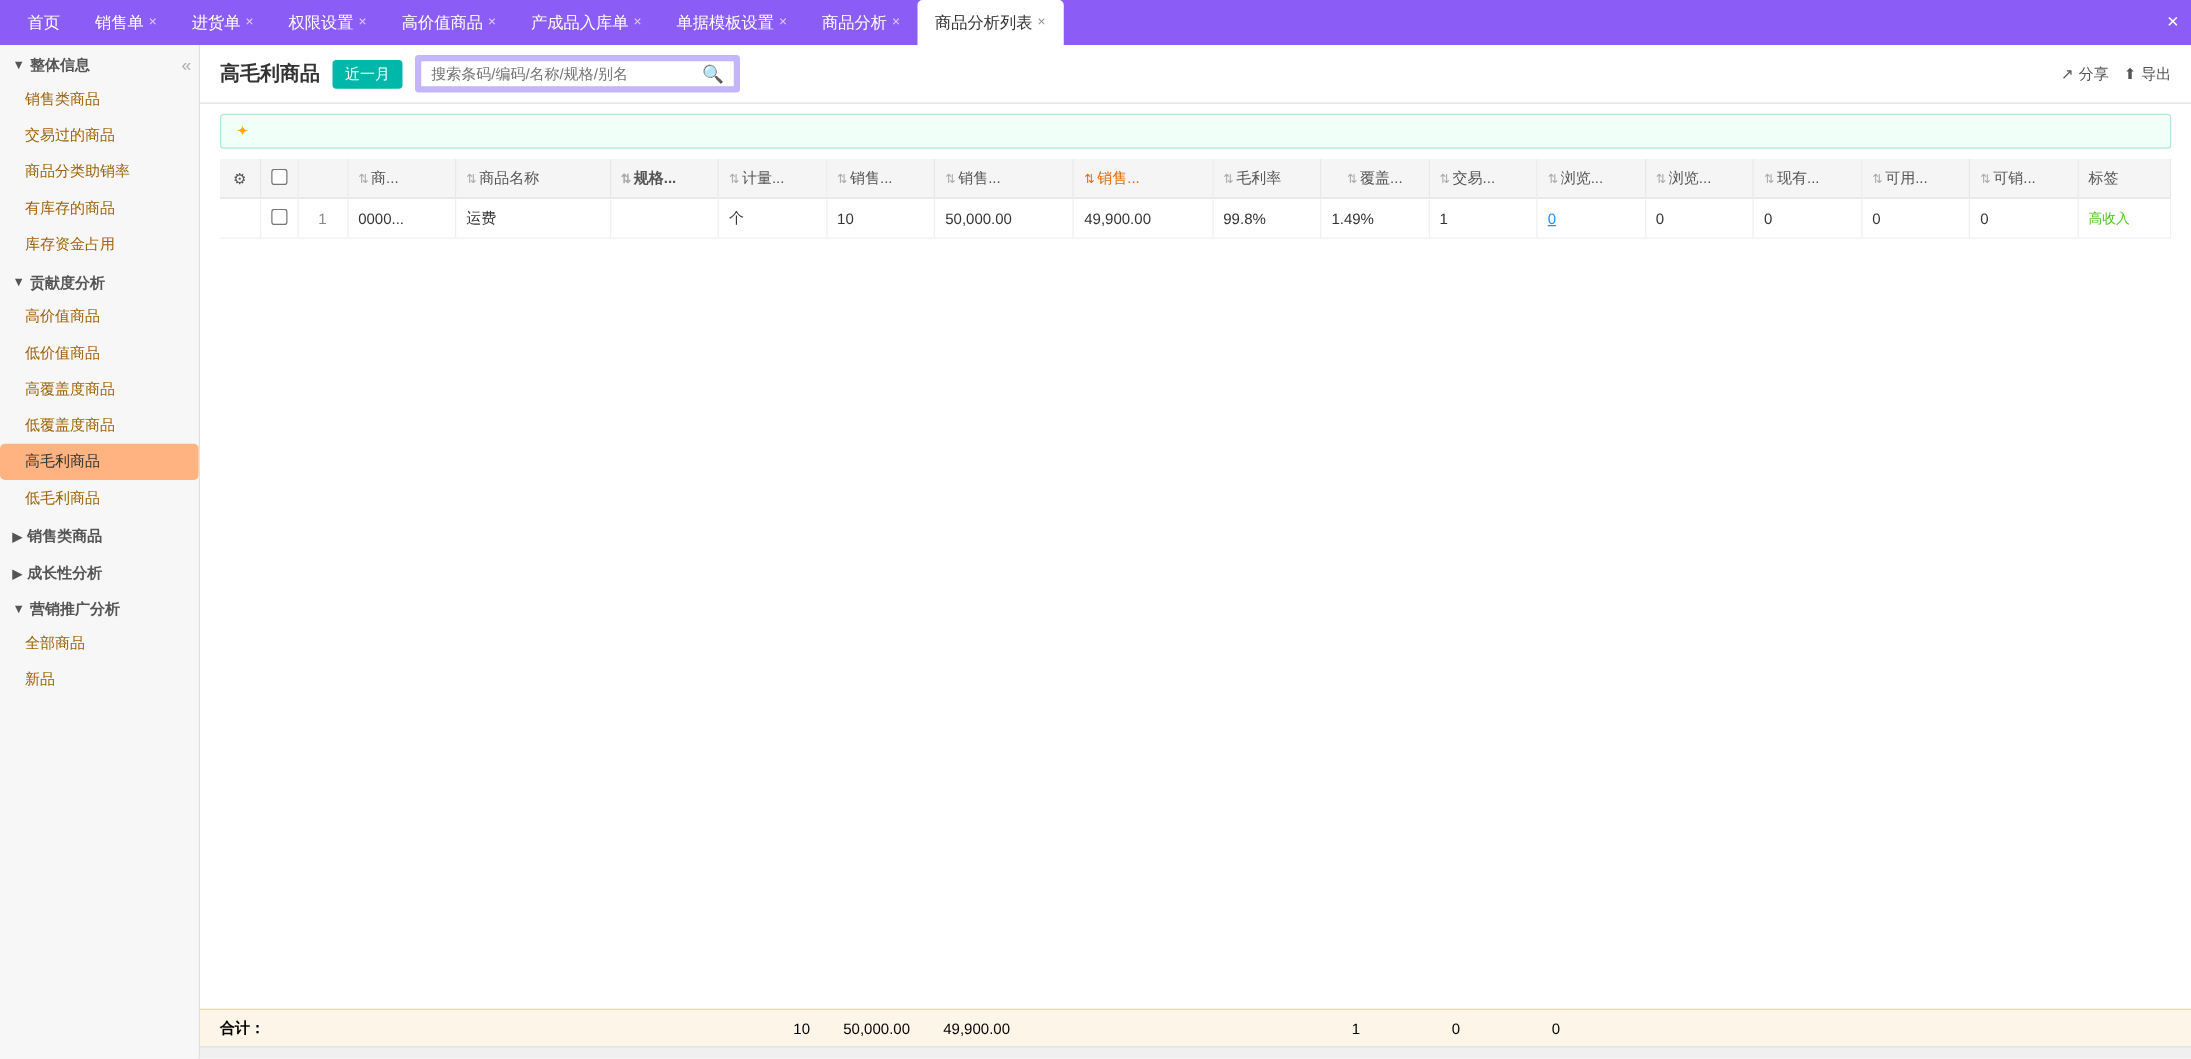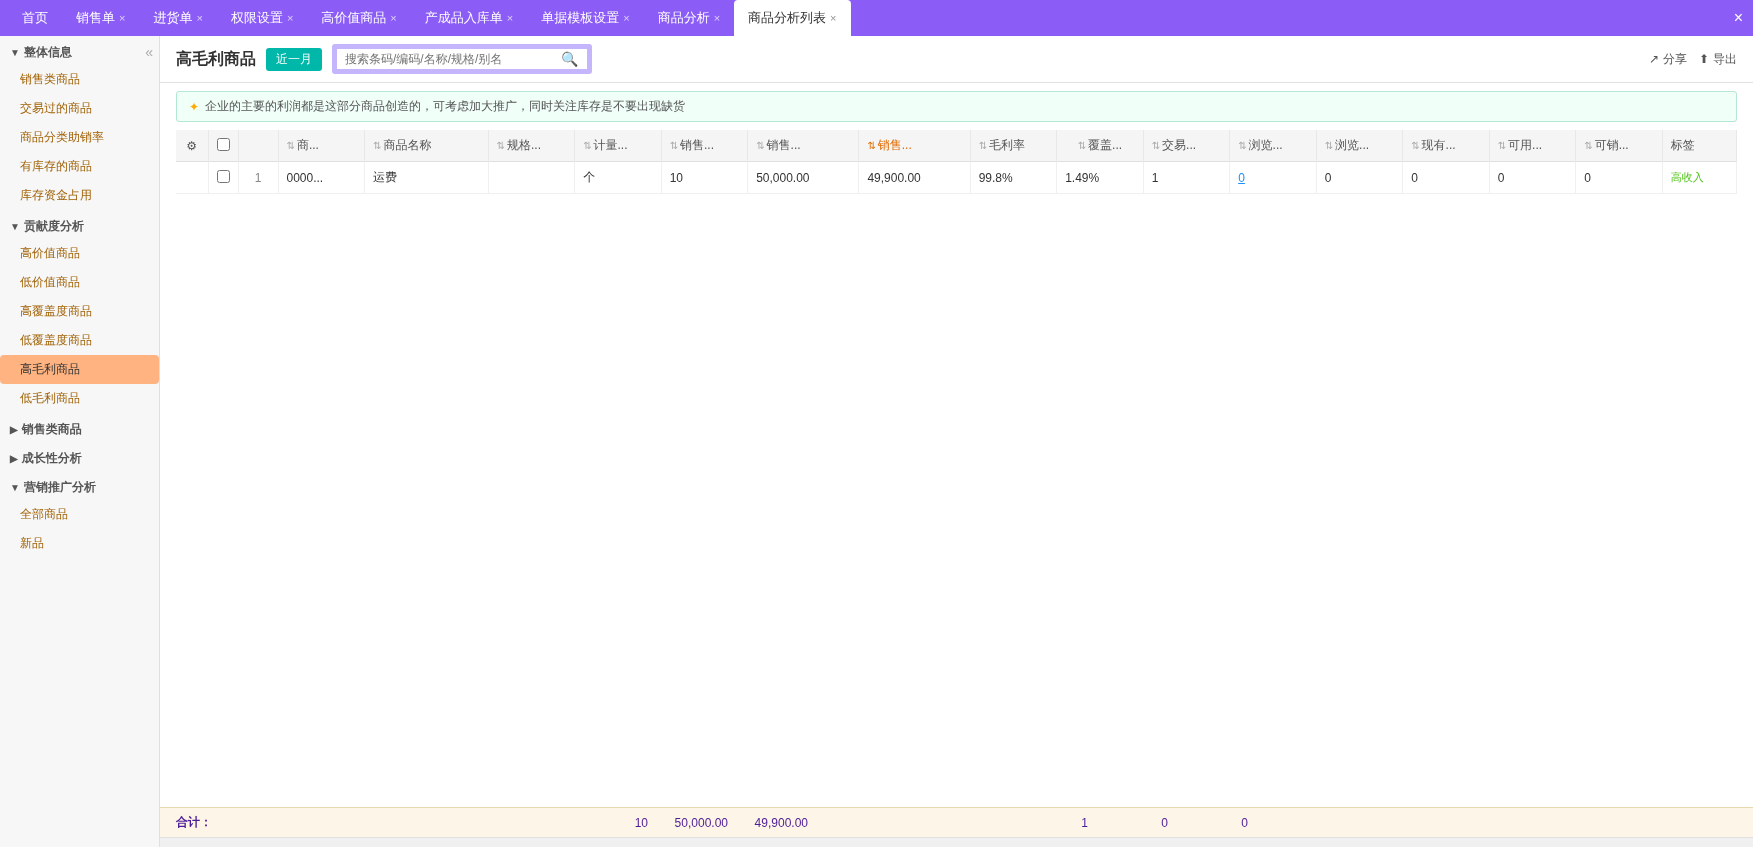--- a/index.html
+++ b/index.html
@@ -213,21 +213,21 @@
 
     
     .footer-total {
       background: #fdf5e8;
       border-top: 1px solid #e8d8b0;
       padding: 6px 16px;
       display: flex;
       align-items: center;
       gap: 0;
       font-size: 12px;
-      color: #4c1d95;
+      color: #000000;
     }
     .footer-total .total-label {
       min-width: 180px;
       font-weight: bold;
     }
     .footer-total .total-values {
       display: flex;
       gap: 0;
     }
     .footer-val {
@@ -374,33 +374,32 @@
         </div>
         <div class="action-btn">
           <span>⬆</span>
           <span>导出</span>
         </div>
       </div>
     </div>
 
     <div class="info-banner">
       <span class="info-icon">✦</span>
-      <span>企业的主要的利润都是这部分商品创造的，可考虑加大推广，同时关注库存是不要出现缺货</span>
     </div>
 
     <div class="table-wrapper">
       <table>
         <thead>
           <tr>
             <th style="width:32px;text-align:center;">⚙</th>
             <th class="checkbox-col"><input type="checkbox" style=""></th>
             <th class="num-col"></th>
             <th style="min-width:70px;"><span class="sort-icon">⇅</span><span>商...</span></th>
             <th style="min-width:100px;"><span class="sort-icon">⇅</span><span>商品名称</span></th>
-            <th style="min-width:70px;"><span class="sort-icon">⇅</span><span>规格...</span></th>
+            <th style="min-width:70px;font-weight:bold;"><span class="sort-icon">⇅</span><span>规格...</span></th>
             <th style="min-width:70px;"><span class="sort-icon">⇅</span><span>计量...</span></th>
             <th style="min-width:70px;"><span class="sort-icon">⇅</span><span>销售...</span></th>
             <th style="min-width:90px;"><span class="sort-icon">⇅</span><span>销售...</span></th>
             <th style="min-width:90px; color:#e06c00;"><span class="sort-icon" style="color:#e06c00;">⇅</span><span>销售...</span></th>
             <th style="min-width:70px;"><span class="sort-icon">⇅</span><span>毛利率</span></th>
             <th style="min-width:70px;text-align:center;"><span class="sort-icon">⇅</span><span>覆盖...</span></th>
             <th style="min-width:70px;margin-top:36px;"><span class="sort-icon">⇅</span><span>交易...</span></th>
             <th style="min-width:70px;"><span class="sort-icon">⇅</span><span>浏览...</span></th>
             <th style="min-width:70px;"><span class="sort-icon">⇅</span><span>浏览...</span></th>
             <th style="min-width:70px;"><span class="sort-icon">⇅</span><span>现有...</span></th>

